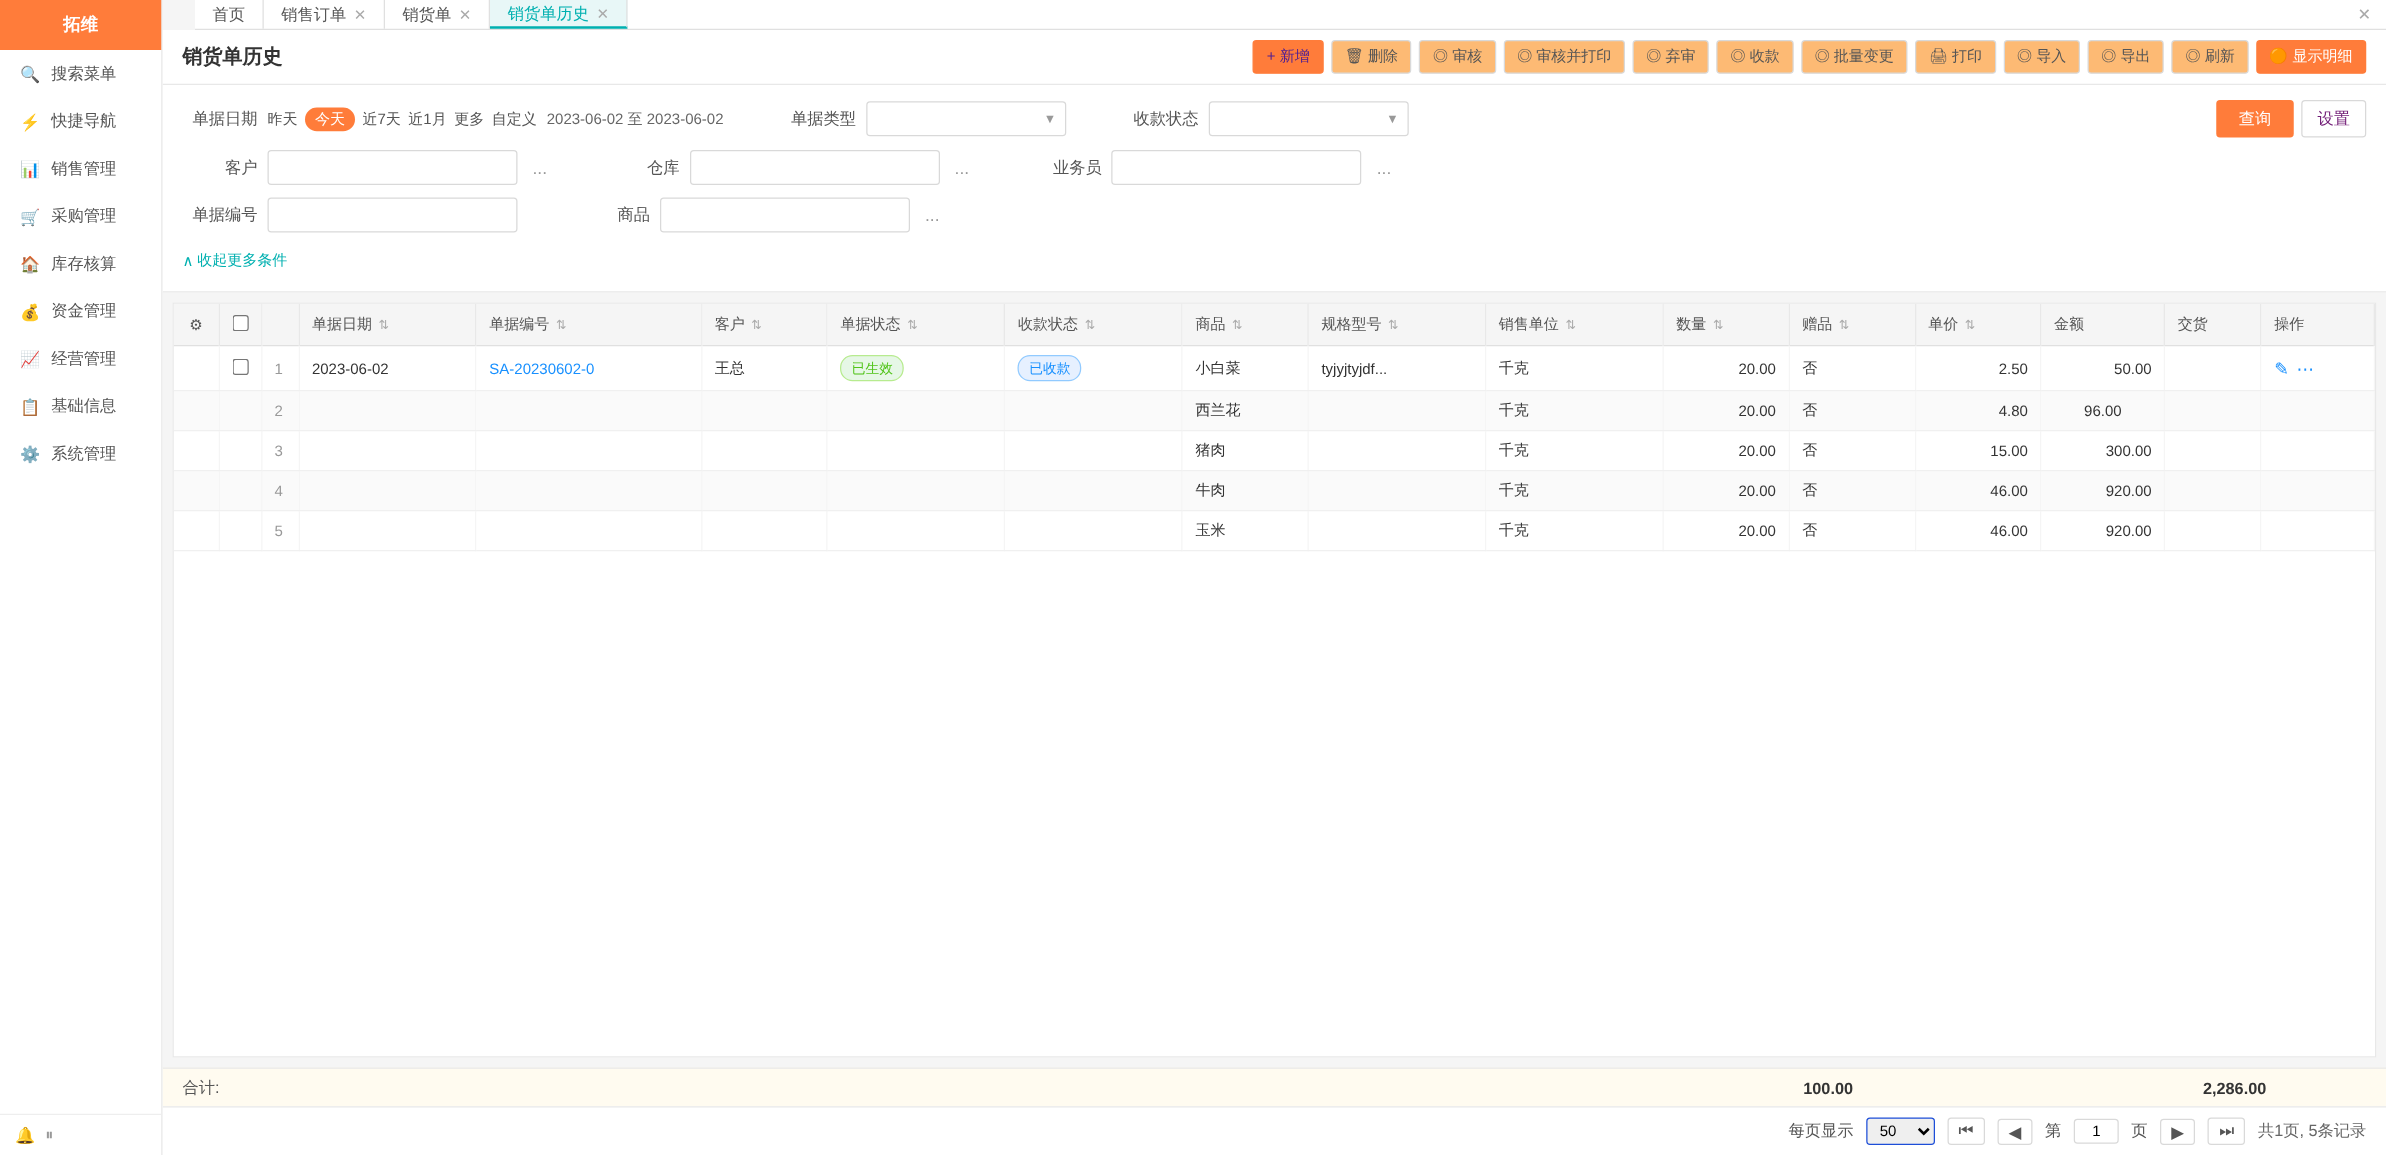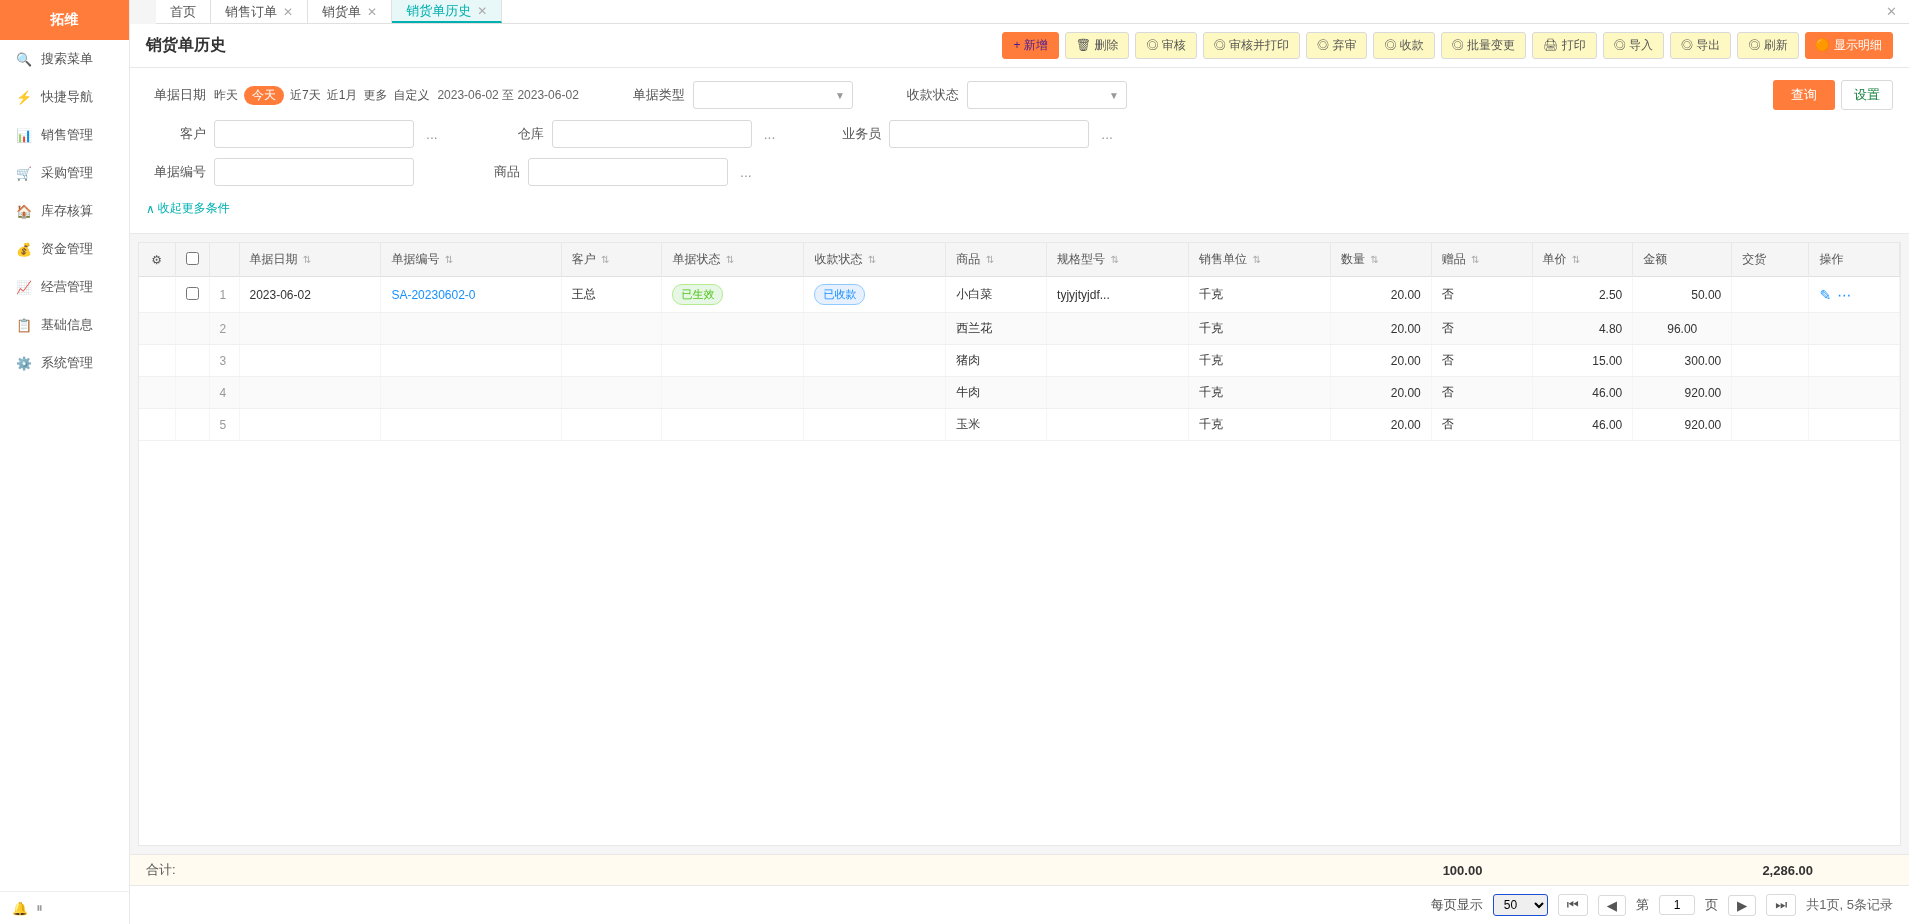--- a/index.html
+++ b/index.html
@@ -109,21 +109,21 @@
       gap: 6px;
       flex-wrap: wrap;
     }
     .btn {
       display: inline-flex;
       align-items: center;
       gap: 4px;
       padding: 4px 10px;
       border: 1px solid #d9d9d9;
       border-radius: 3px;
-      background: #fef9c3;
+      background: #fdba74;
       cursor: pointer;
       font-size: 12px;
       color: #555;
       white-space: nowrap;
     }
     .btn-primary { background: #ff7c3a; color: #4c1d95; border-color: #ff7c3a; }
     .btn-orange { background: #ff7c3a; color: #fff; border-color: #ff7c3a; }
 
     
     .filter-area {
@@ -207,21 +207,21 @@
       background: #ff7c3a;
       color: #fff;
       border: none;
       border-radius: 3px;
       padding: 5px 18px;
       cursor: pointer;
       font-size: 13px;
     }
     .setting-btn {
       background: #fff;
-      color: #15803d;
+      color: #701a75;
       border: 1px solid #d9d9d9;
       border-radius: 3px;
       padding: 5px 12px;
       cursor: pointer;
       font-size: 13px;
     }
 
     
     .table-area {
       flex: 1;

